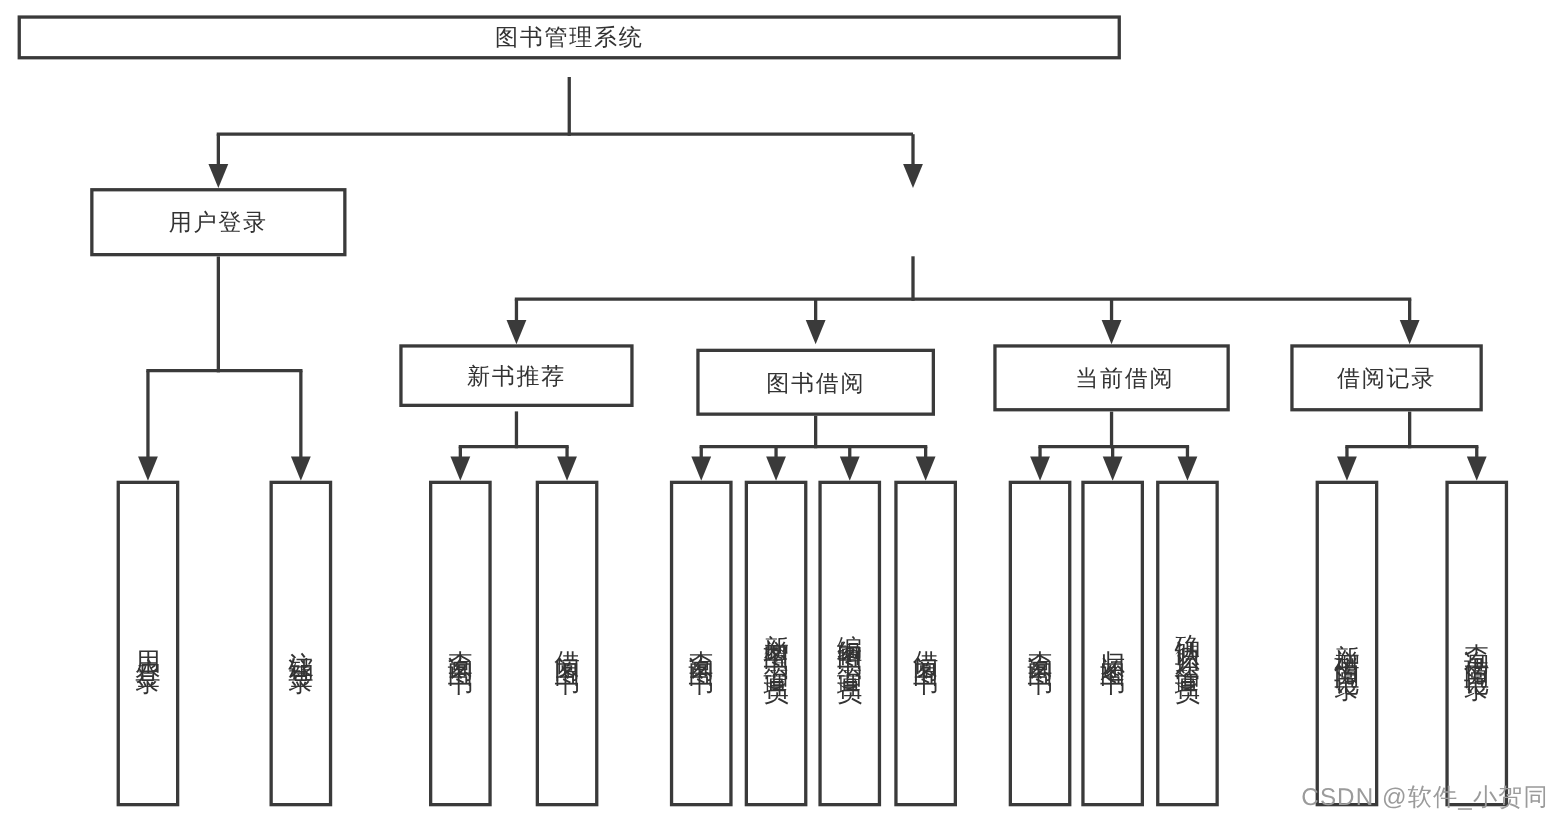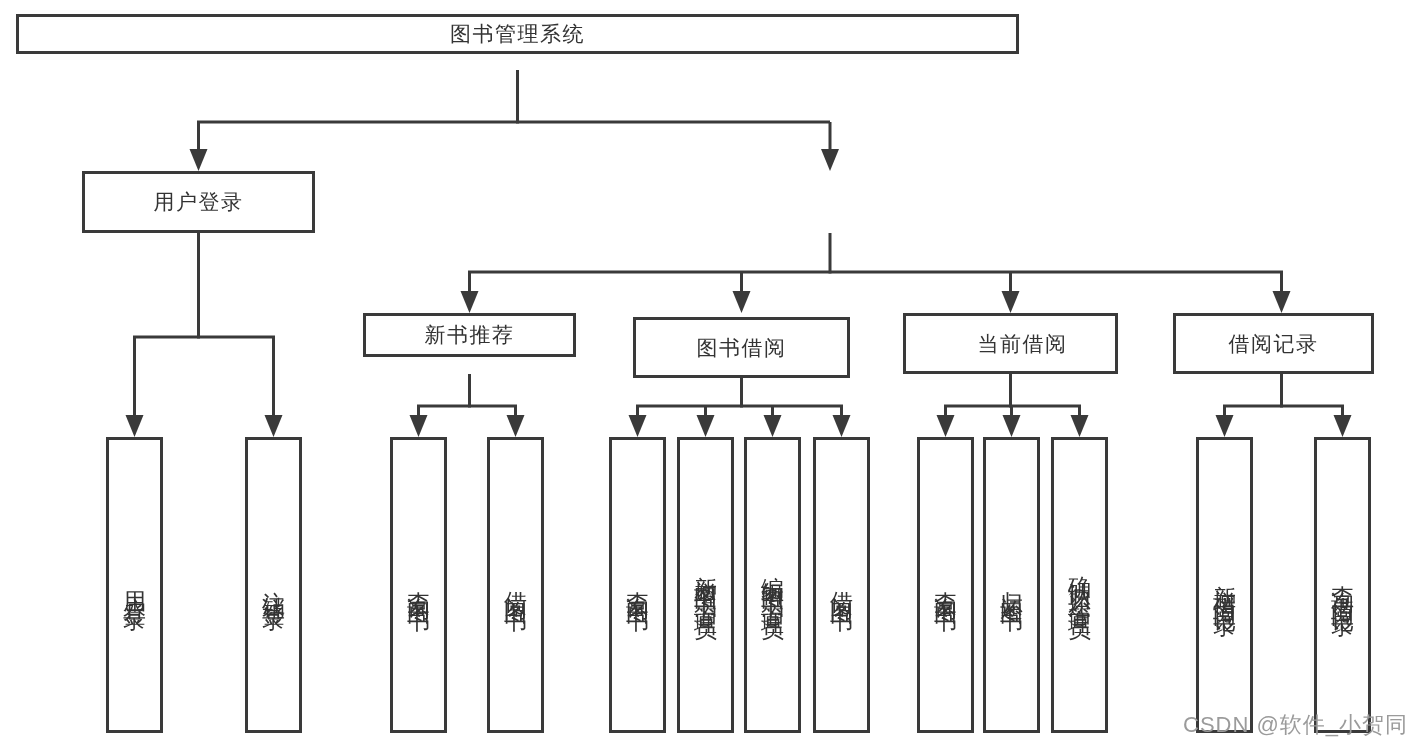--- a/index.html
+++ b/index.html
@@ -37,24 +37,24 @@
     letter-spacing:6px;
     line-height:1.0;
     white-space:nowrap;
   }
   
   .n-root{left:16px;top:14px;width:1003px;height:40px;}
   
   .n-l2a{left:82px;top:171px;width:233px;height:62px;}
   .n-l2b{left:712px;top:171px;width:236px;height:62px;}
   
-  .n-l3a{left:363px;top:313px;width:213px;height:44px;}
+  .n-l3a{left:363px;top:313px;width:213px;height:57px;}
   .n-l3b{left:633px;top:317px;width:217px;height:61px;}
   .n-l3c{left:903px;top:313px;width:215px;height:61px;padding-left:24px;}
-  .n-l3d{left:1173px;top:313px;width:201px;height:61px;}
+  .n-l3d{left:1173px;top:313px;width:175px;height:61px;}
   
   .leaf{top:437px;width:57px;height:296px;}
   .lf1{left:106px;}  .lf2{left:245px;}
   .lf3{left:390px;}  .lf4{left:487px;}
   .lf5{left:609px;}  .lf6{left:677px;}
   .lf7{left:744px;}  .lf8{left:813px;}
   .lf9{left:917px;}  .lf10{left:983px;}
   .lf11{left:1051px;}
   .lf12{left:1196px;} .lf13{left:1314px;}
   #watermark{

